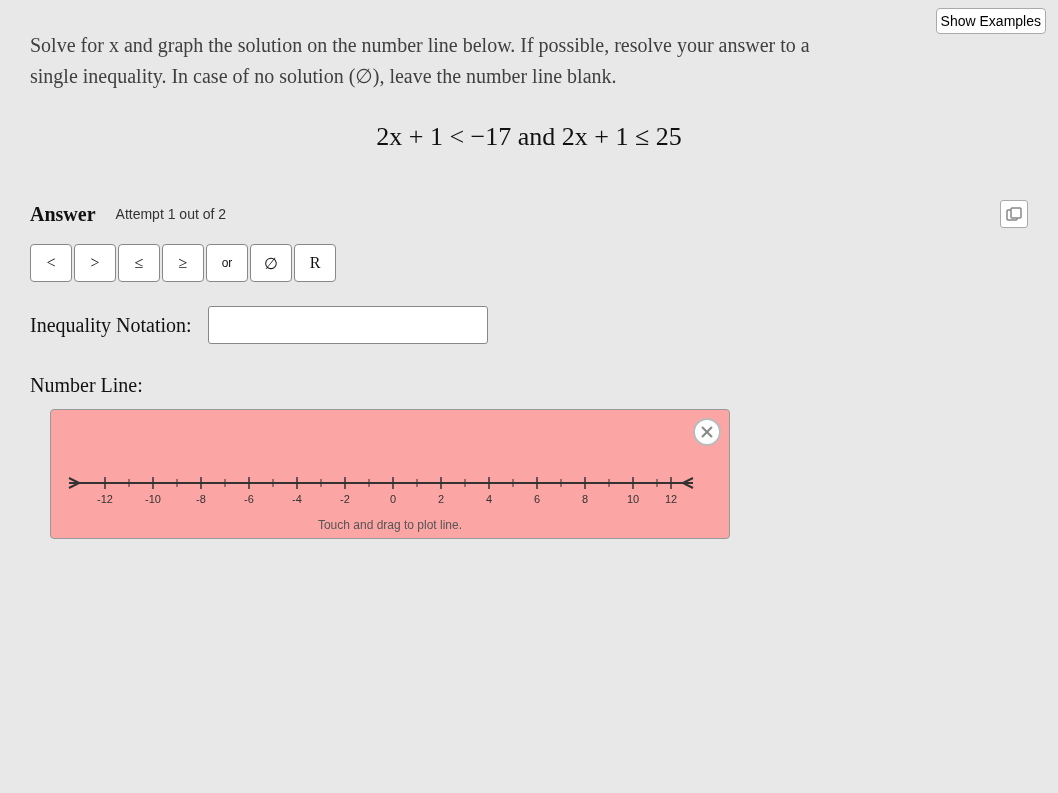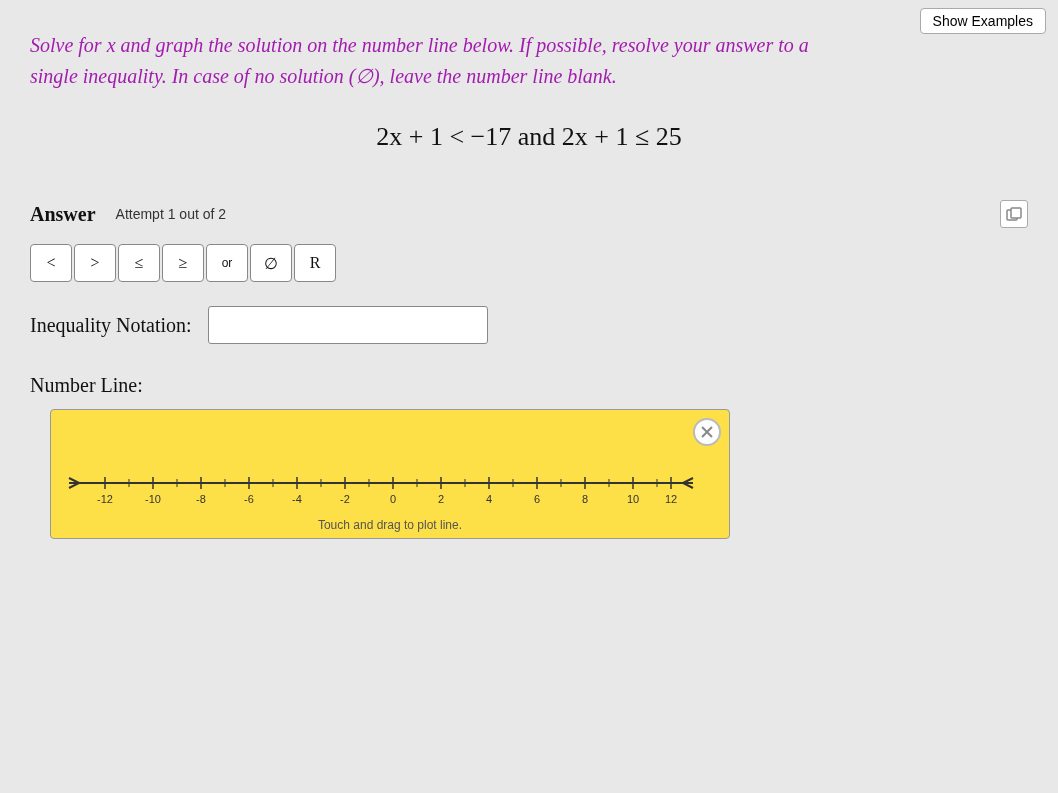--- a/index.html
+++ b/index.html
@@ -11,37 +11,36 @@
       position: relative;
     }
 
     .show-examples-btn {
       position: absolute;
       top: 8px;
       right: 12px;
       background: white;
       border: 1.5px solid #aaa;
       border-radius: 4px;
-      padding: 4px 12px;
+      padding: 4px 4px;
       font-size: 14px;
       font-family: Arial, sans-serif;
       cursor: pointer;
     }
 
     .main-content {
       padding: 30px 30px 30px 30px;
     }
 
     .problem-text {
       font-size: 20px;
       line-height: 1.55;
-      color: #a21caf;
+      color: #404040;
       margin-bottom: 30px;
       max-width: 820px;
-      font-style: italic;
     }
 
     .equation-area {
       text-align: center;
       font-size: 26px;
       margin: 10px 0 48px 0;
       color: #111;
       font-family: Georgia, serif;
     }
 
@@ -143,21 +142,21 @@
 
     .number-line-label {
       font-size: 20px;
       color: #111;
       margin-bottom: 12px;
     }
 
     .number-line-container {
       border: 1.5px solid #999;
       border-radius: 4px;
-      background: #fde047;
+      background: #fca5a5;
       width: 680px;
       height: 130px;
       position: relative;
       padding: 8px;
       margin-left: 20px;
     }
 
     .cancel-circle {
       position: absolute;
       top: 8px;

